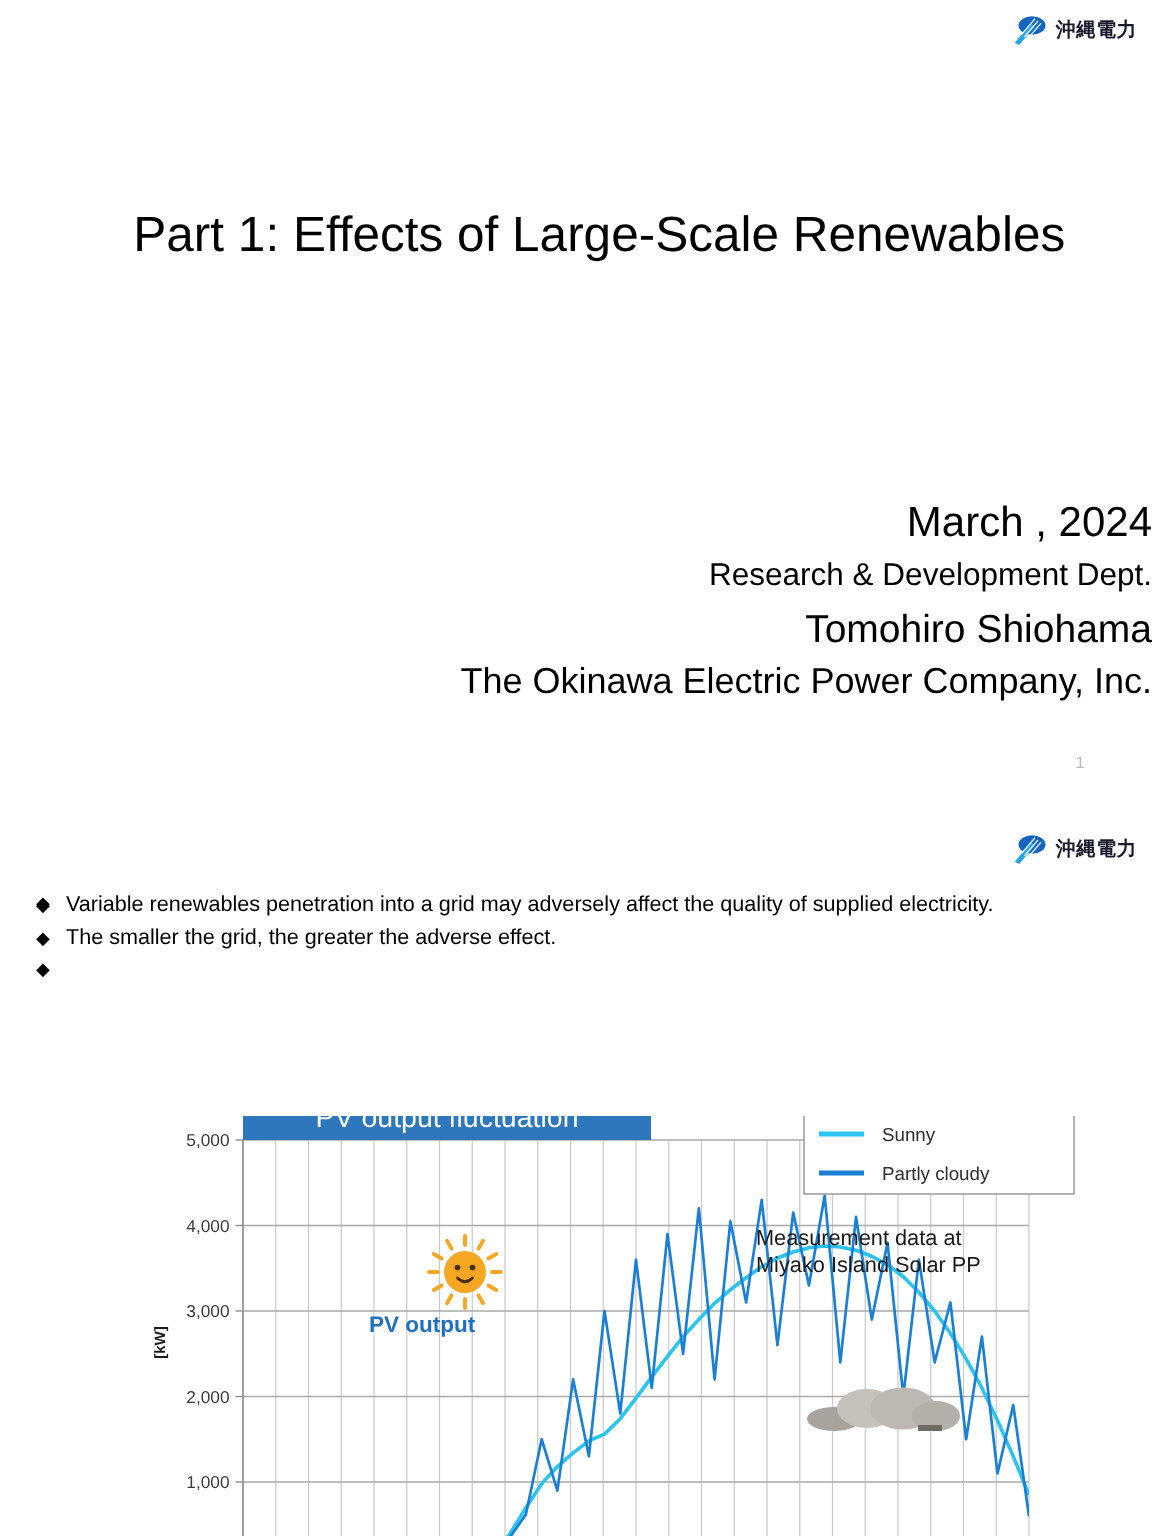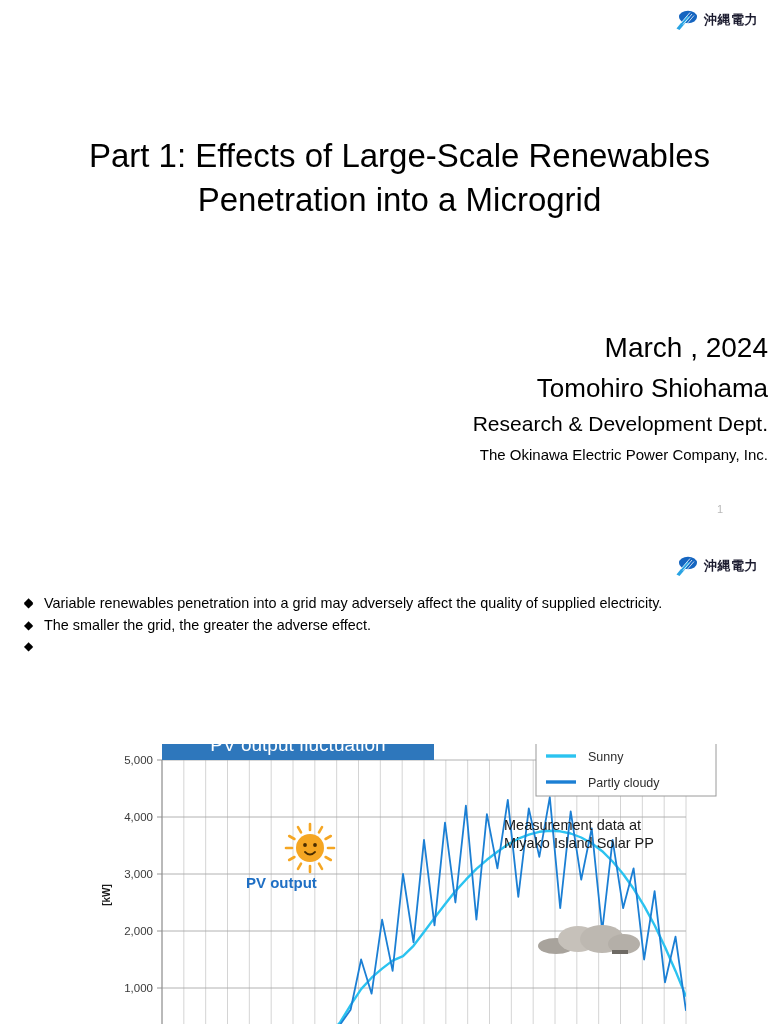--- a/index.html
+++ b/index.html
@@ -72,21 +72,21 @@
     line-height: 40px;
     font-weight: normal;
     display: block;
   }
   #department-line {
     font-size: 21px;
     line-height: 31px;
     display: block;
   }
   #company-line {
-    font-size: 15px;
+    font-size: 24px;
     line-height: 31px;
     display: block;
   }
 
   #page-number {
     position: absolute;
     top: 503px;
     left: 700px;
     width: 40px;
     text-align: center;
@@ -177,27 +177,26 @@
         <line x1="10" y1="14.5" x2="19" y2="4"></line>
         <line x1="12" y1="16" x2="21" y2="5.5"></line>
       </g>
     </svg>
   </span>
   <span class="wordmark">沖縄電力</span>
 </div>
 
 <h1 id="slide-one-title">
   <span class="line">Part 1: Effects of Large-Scale Renewables</span>
-  <span class="line">Penetration into a Microgrid</span>
 </h1>
 
 <div id="slide-one-meta">
   <span id="presentation-date">March  , 2024</span>
+  <span id="department-line">Research  &amp;  Development Dept.</span>
   <span id="presenter-name">Tomohiro Shiohama</span>
-  <span id="department-line">Research  &amp;  Development Dept.</span>
   <span id="company-line">The Okinawa Electric Power Company, Inc.</span>
 </div>
 
 <div id="page-number">1</div>
 
 <div class="logo" id="logo-slide2">
   <span class="mark">
     <svg viewBox="0 0 26 20" width="26" height="20" aria-hidden="true">
       <ellipse cx="15" cy="7" rx="9" ry="6.2" fill="#1565C0"></ellipse>
       <path d="M3.5 18.5 L14 5.5 L17 7.5 L6.5 20 Z" fill="#29A3E3"></path>

